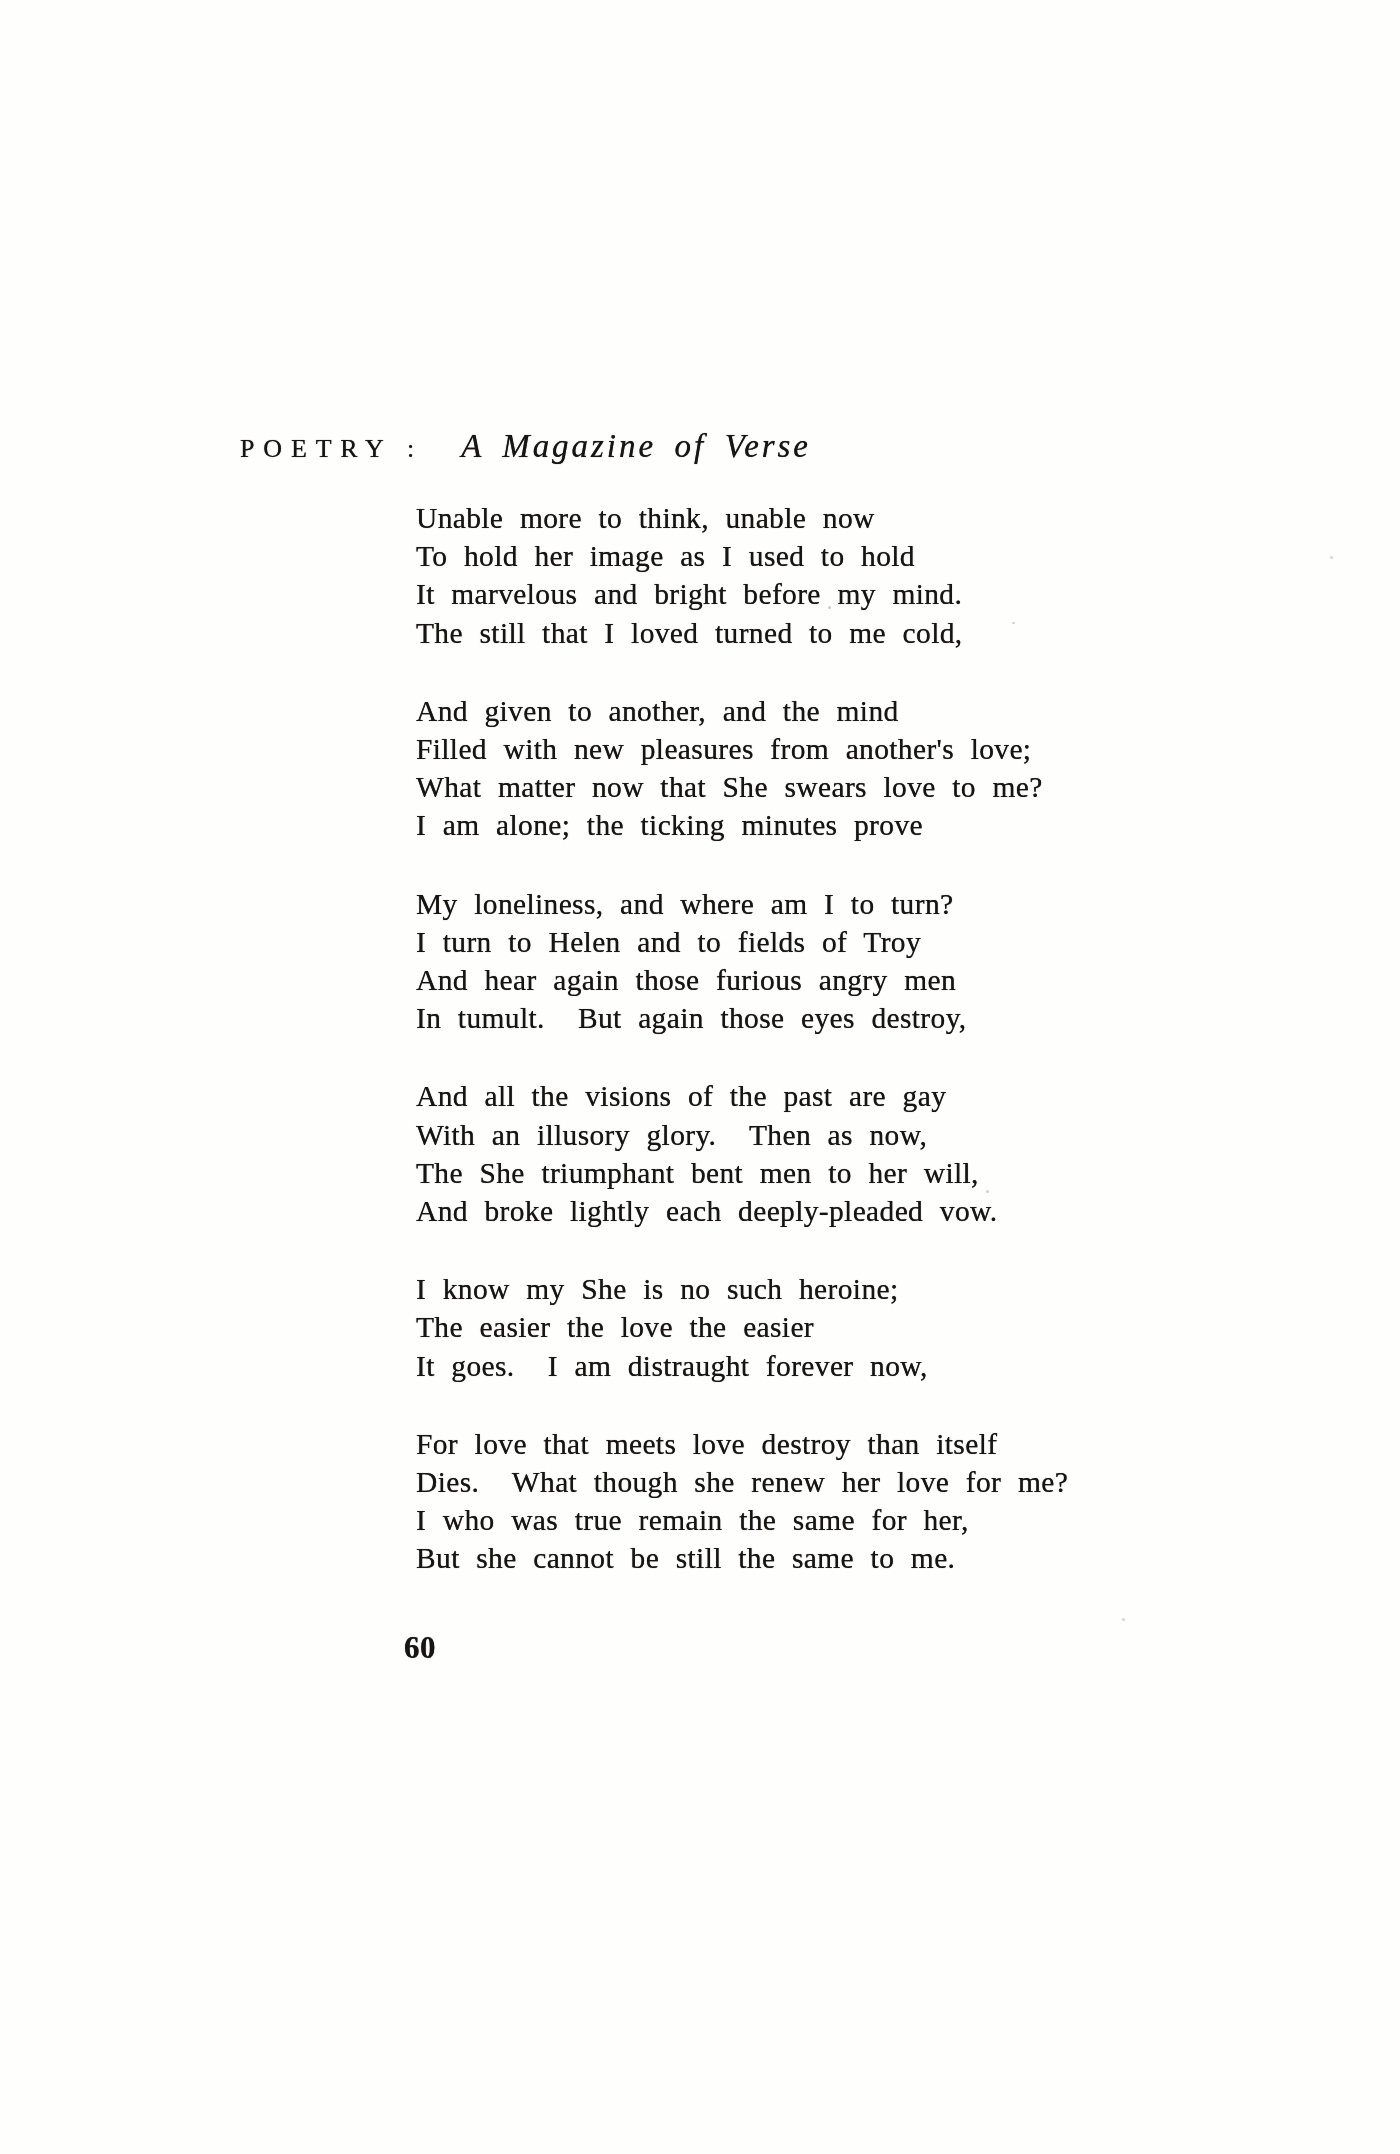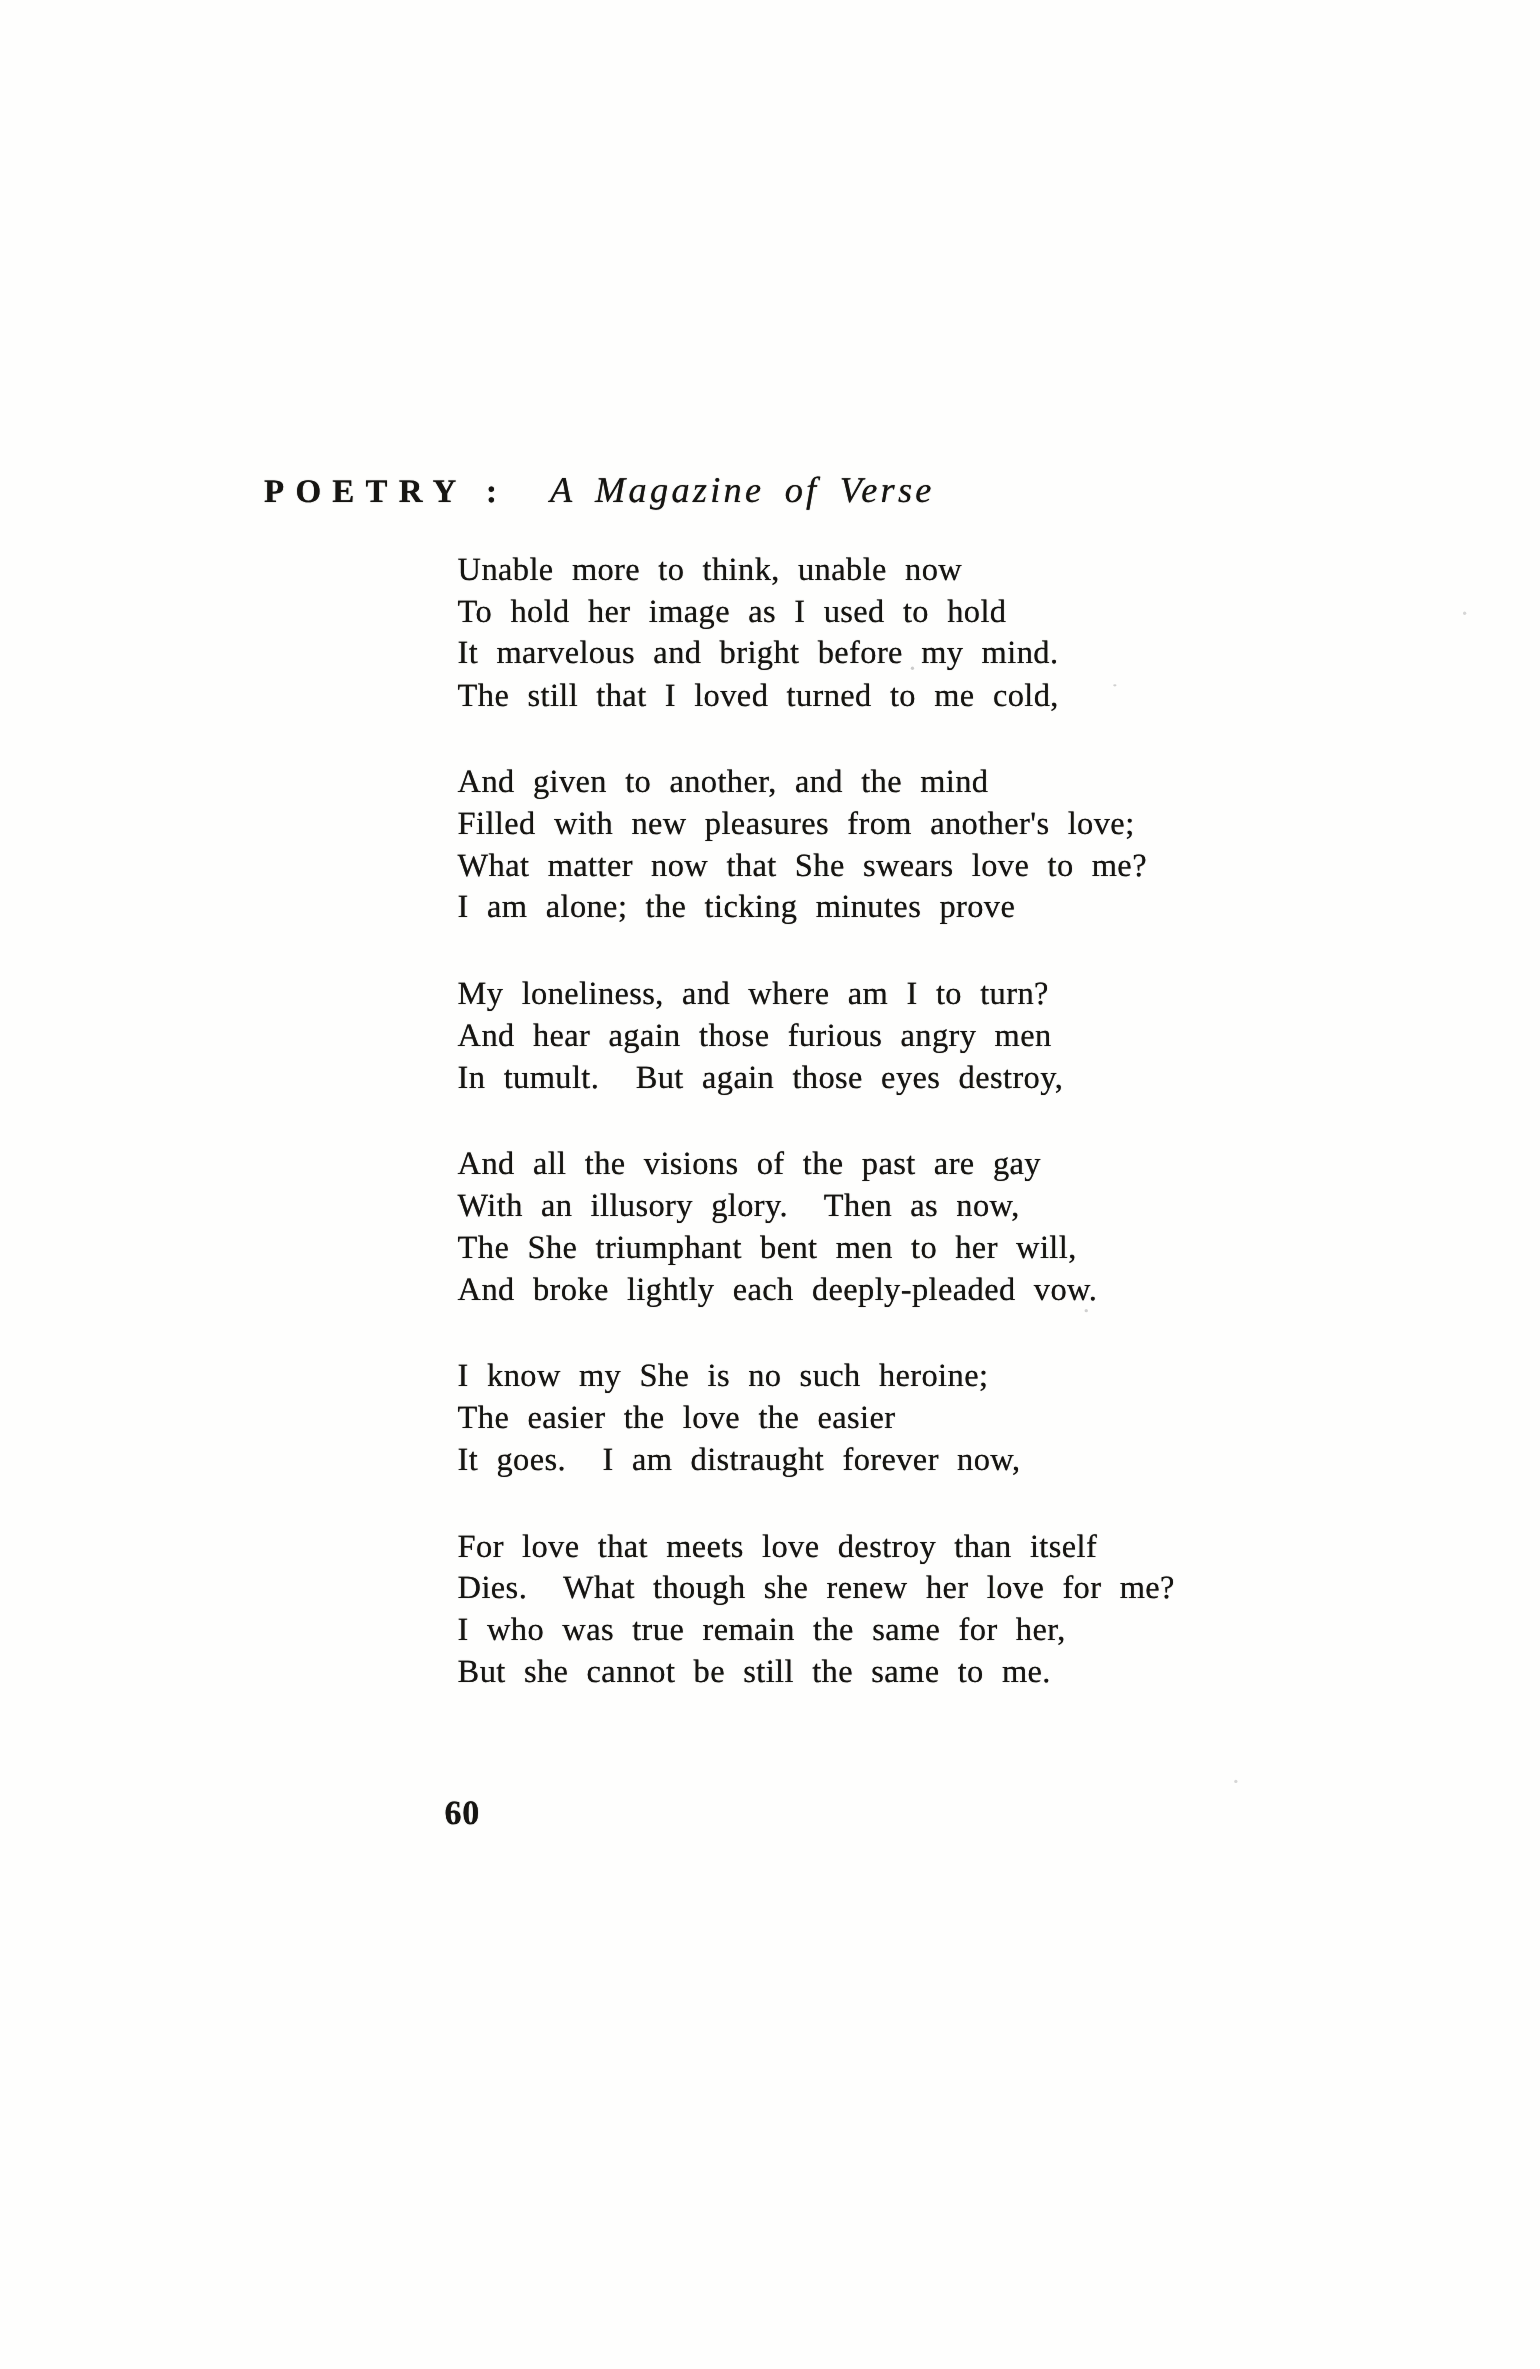--- a/index.html
+++ b/index.html
@@ -18,23 +18,23 @@
     color: #161512;
   }
   .running-head {
     position: absolute;
     left: 240px;
     top: 428px;
     white-space: nowrap;
     text-shadow: 0 0 0.8px rgba(22,21,18,0.9);
   }
   .mag-name {
-    font-size: 30px;
+    font-size: 26px;
     letter-spacing: 0.34em;
-    font-weight: 700;
+    font-weight: 400;
   }
   .mag-subtitle {
     font-style: italic;
     font-size: 33px;
     margin-left: 34px;
     letter-spacing: 0.09em;
     word-spacing: 0.22em;
   }
   .poem {
     position: absolute;
@@ -93,20 +93,21 @@
 
     <div class="stanza">
       <div class="poem-line">And given to another, and the mind</div>
       <div class="poem-line">Filled with new pleasures from another's love;</div>
       <div class="poem-line">What matter now that She swears love to me?</div>
       <div class="poem-line">I am alone; the ticking minutes prove</div>
     </div>
 
     <div class="stanza">
       <div class="poem-line">My loneliness, and where am I to turn?</div>
+      <div class="poem-line">I turn to Helen and to fields of Troy</div>
       <div class="poem-line">And hear again those furious angry men</div>
       <div class="poem-line">In tumult.  But again those eyes destroy,</div>
     </div>
 
     <div class="stanza">
       <div class="poem-line">And all the visions of the past are gay</div>
       <div class="poem-line">With an illusory glory.  Then as now,</div>
       <div class="poem-line">The She triumphant bent men to her will,</div>
       <div class="poem-line">And broke lightly each deeply-pleaded vow.</div>
     </div>

